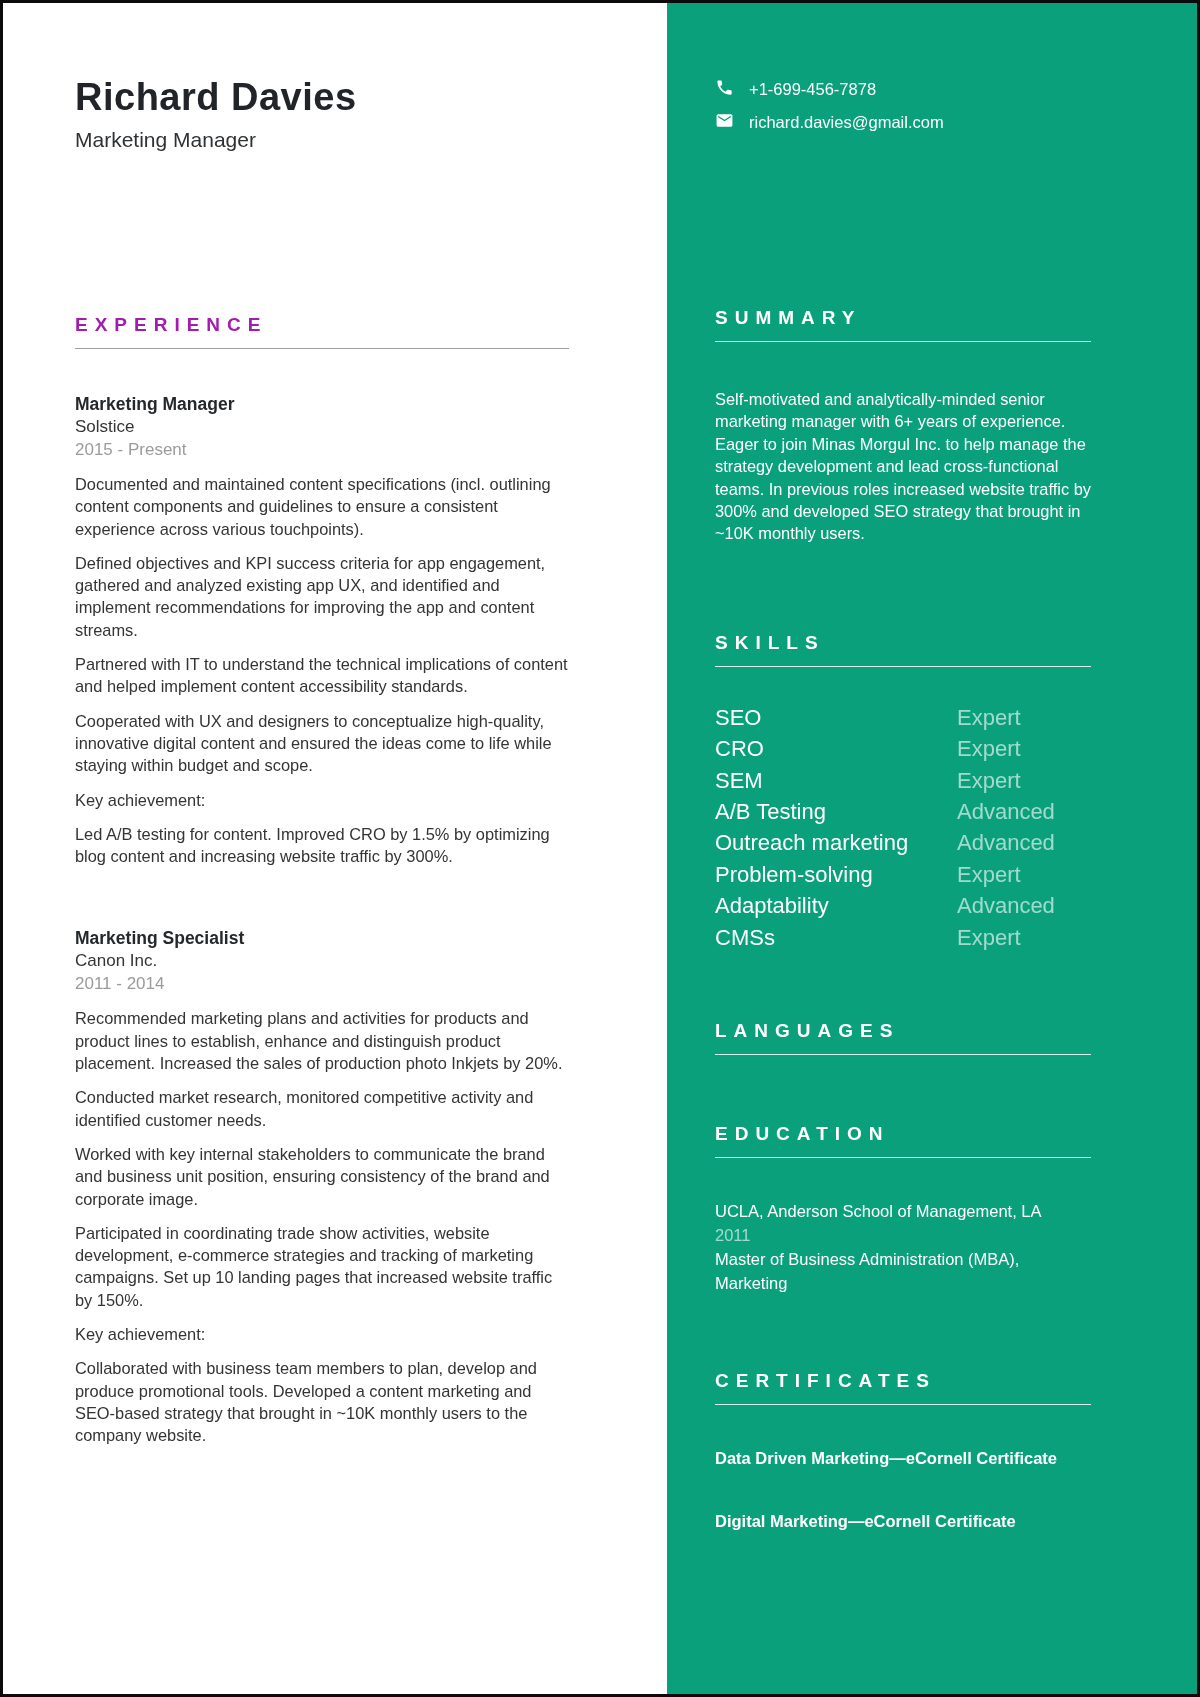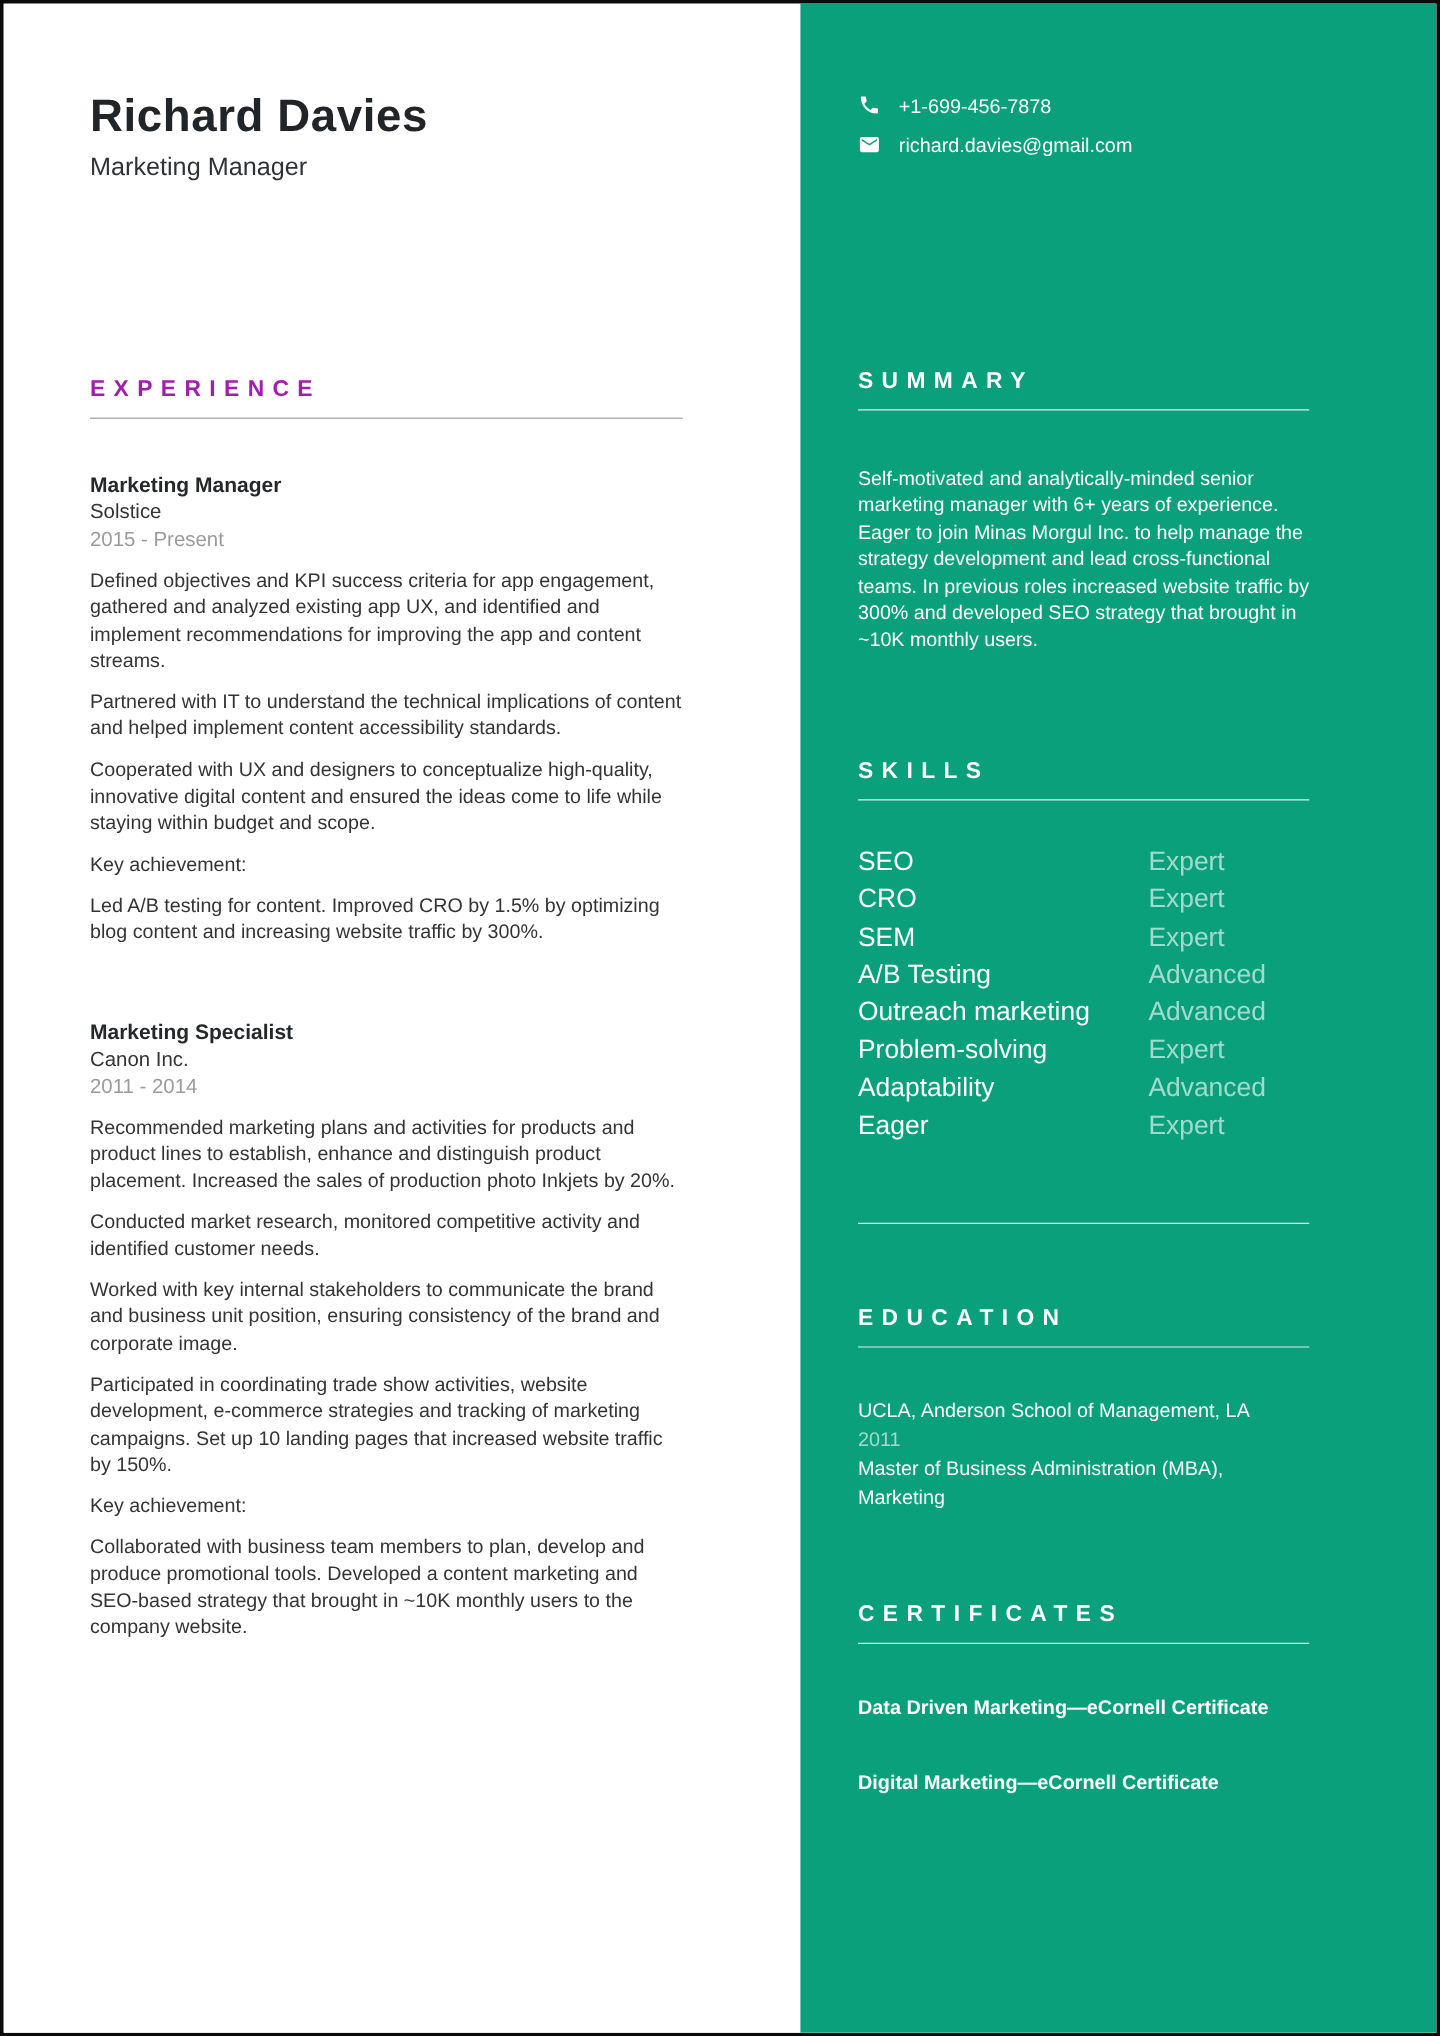--- a/index.html
+++ b/index.html
@@ -73,20 +73,21 @@
     <div class="subtitle">Marketing Manager</div>
 
     <div class="section-experience">
       <div class="sec-head">EXPERIENCE</div>
       <div class="rule"></div>
 
       <div class="job">
         <div class="job-title">Marketing Manager</div>
         <div class="job-company">Solstice</div>
         <div class="job-dates">2015 - Present</div>
+        <p class="p">Documented and maintained content specifications (incl. outlining content components and guidelines to ensure a consistent experience across various touchpoints).</p>
         <p class="p">Defined objectives and KPI success criteria for app engagement, gathered and analyzed existing app UX, and identified and implement recommendations for improving the app and content streams.</p>
         <p class="p">Partnered with IT to understand the technical implications of content and helped implement content accessibility standards.</p>
         <p class="p">Cooperated with UX and designers to conceptualize high-quality, innovative digital content and ensured the ideas come to life while staying within budget and scope.</p>
         <p class="p">Key achievement:</p>
         <p class="p">Led A/B testing for content. Improved CRO by 1.5% by optimizing blog content and increasing website traffic by 300%.</p>
       </div>
 
       <div class="job">
         <div class="job-title">Marketing Specialist</div>
         <div class="job-company">Canon Inc.</div>
@@ -156,27 +157,28 @@
       </div>
       <div class="kv-row">
         <span class="kv-name">Problem-solving</span>
         <span class="kv-level">Expert</span>
       </div>
       <div class="kv-row">
         <span class="kv-name">Adaptability</span>
         <span class="kv-level">Advanced</span>
       </div>
       <div class="kv-row">
-        <span class="kv-name">Eager</span>
+        <span class="kv-name">CMSs</span>
         <span class="kv-level">Expert</span>
       </div>
     </div>
   </div>
 
   <div class="section-languages">
+    <div class="sec-head">LANGUAGES</div>
     <div class="rule"></div>
   </div>
 
   <div class="section-education">
     <div class="sec-head">EDUCATION</div>
     <div class="rule"></div>
     <div class="edu-block">
       <div class="edu-school">UCLA, Anderson School of Management, LA</div>
       <div class="edu-year">2011</div>
       <div class="edu-degree">Master of Business Administration (MBA), Marketing</div>

